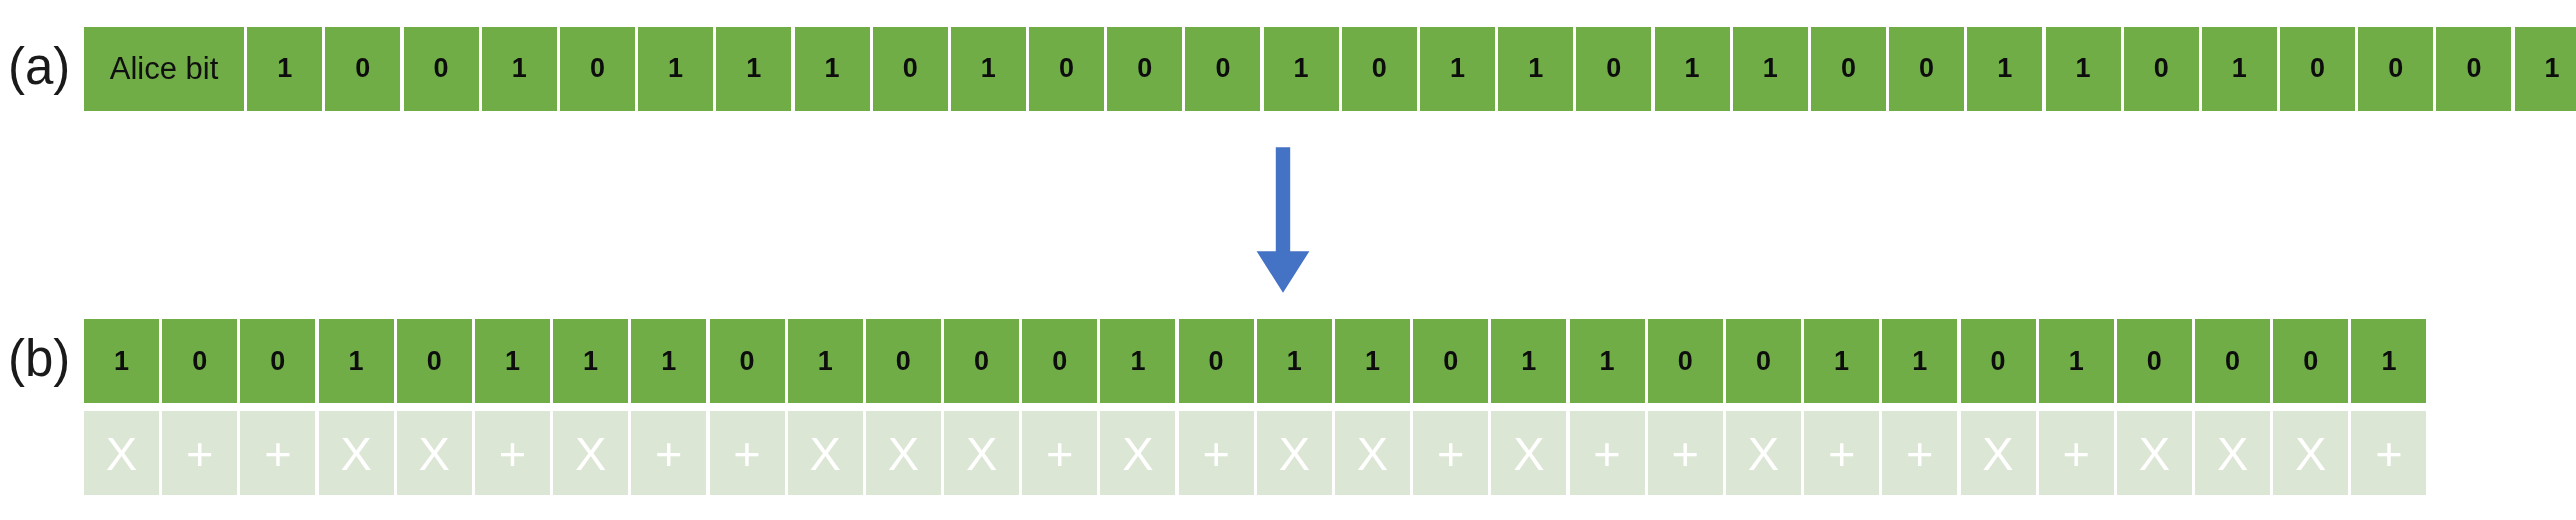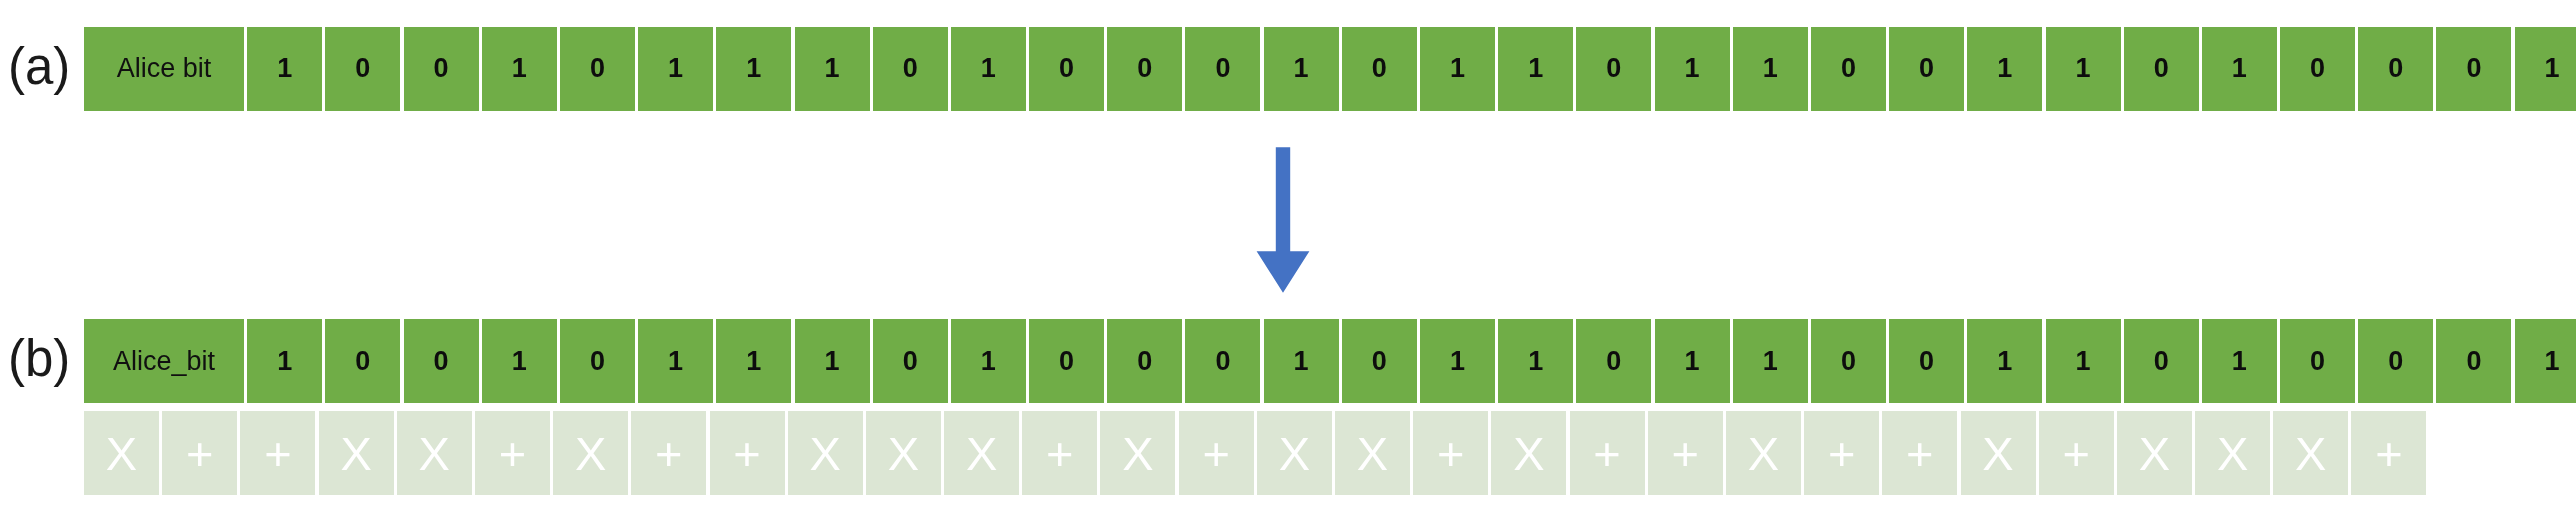--- a/index.html
+++ b/index.html
@@ -27,21 +27,21 @@
     height:84px;
     display:flex;
     align-items:center;
     justify-content:center;
     font-family:"Liberation Sans",sans-serif;
   }
   .cell-label{
     width:160px;
     background:#70AD47;
     color:#101010;
-    font-size:27px;
+    font-size:31px;
     letter-spacing:0px;
   }
   .cell-bit{
     width:75px;
     background:#70AD47;
     color:#0d0d0d;
     font-size:27px;
     font-weight:600;
   }
   .cell-base{
@@ -111,21 +111,20 @@
 </div>
 
 <svg id="flow-arrow" viewBox="0 0 120 182" xmlns="http://www.w3.org/2000/svg">
   <polygon points="51,0 69,0 69,130 93,130 60,182 27,130 51,130" fill="#4472C4"></polygon>
 </svg>
 
 <div class="panel" id="panel-b">
   <div class="panel-label">(b)</div>
   <div class="rows">
     <div class="row">
-      <div class="cell cell-label">Alice_bit</div>
       <div class="cell cell-bit">1</div>
       <div class="cell cell-bit">0</div>
       <div class="cell cell-bit">0</div>
       <div class="cell cell-bit">1</div>
       <div class="cell cell-bit">0</div>
       <div class="cell cell-bit">1</div>
       <div class="cell cell-bit">1</div>
       <div class="cell cell-bit">1</div>
       <div class="cell cell-bit">0</div>
       <div class="cell cell-bit">1</div>

